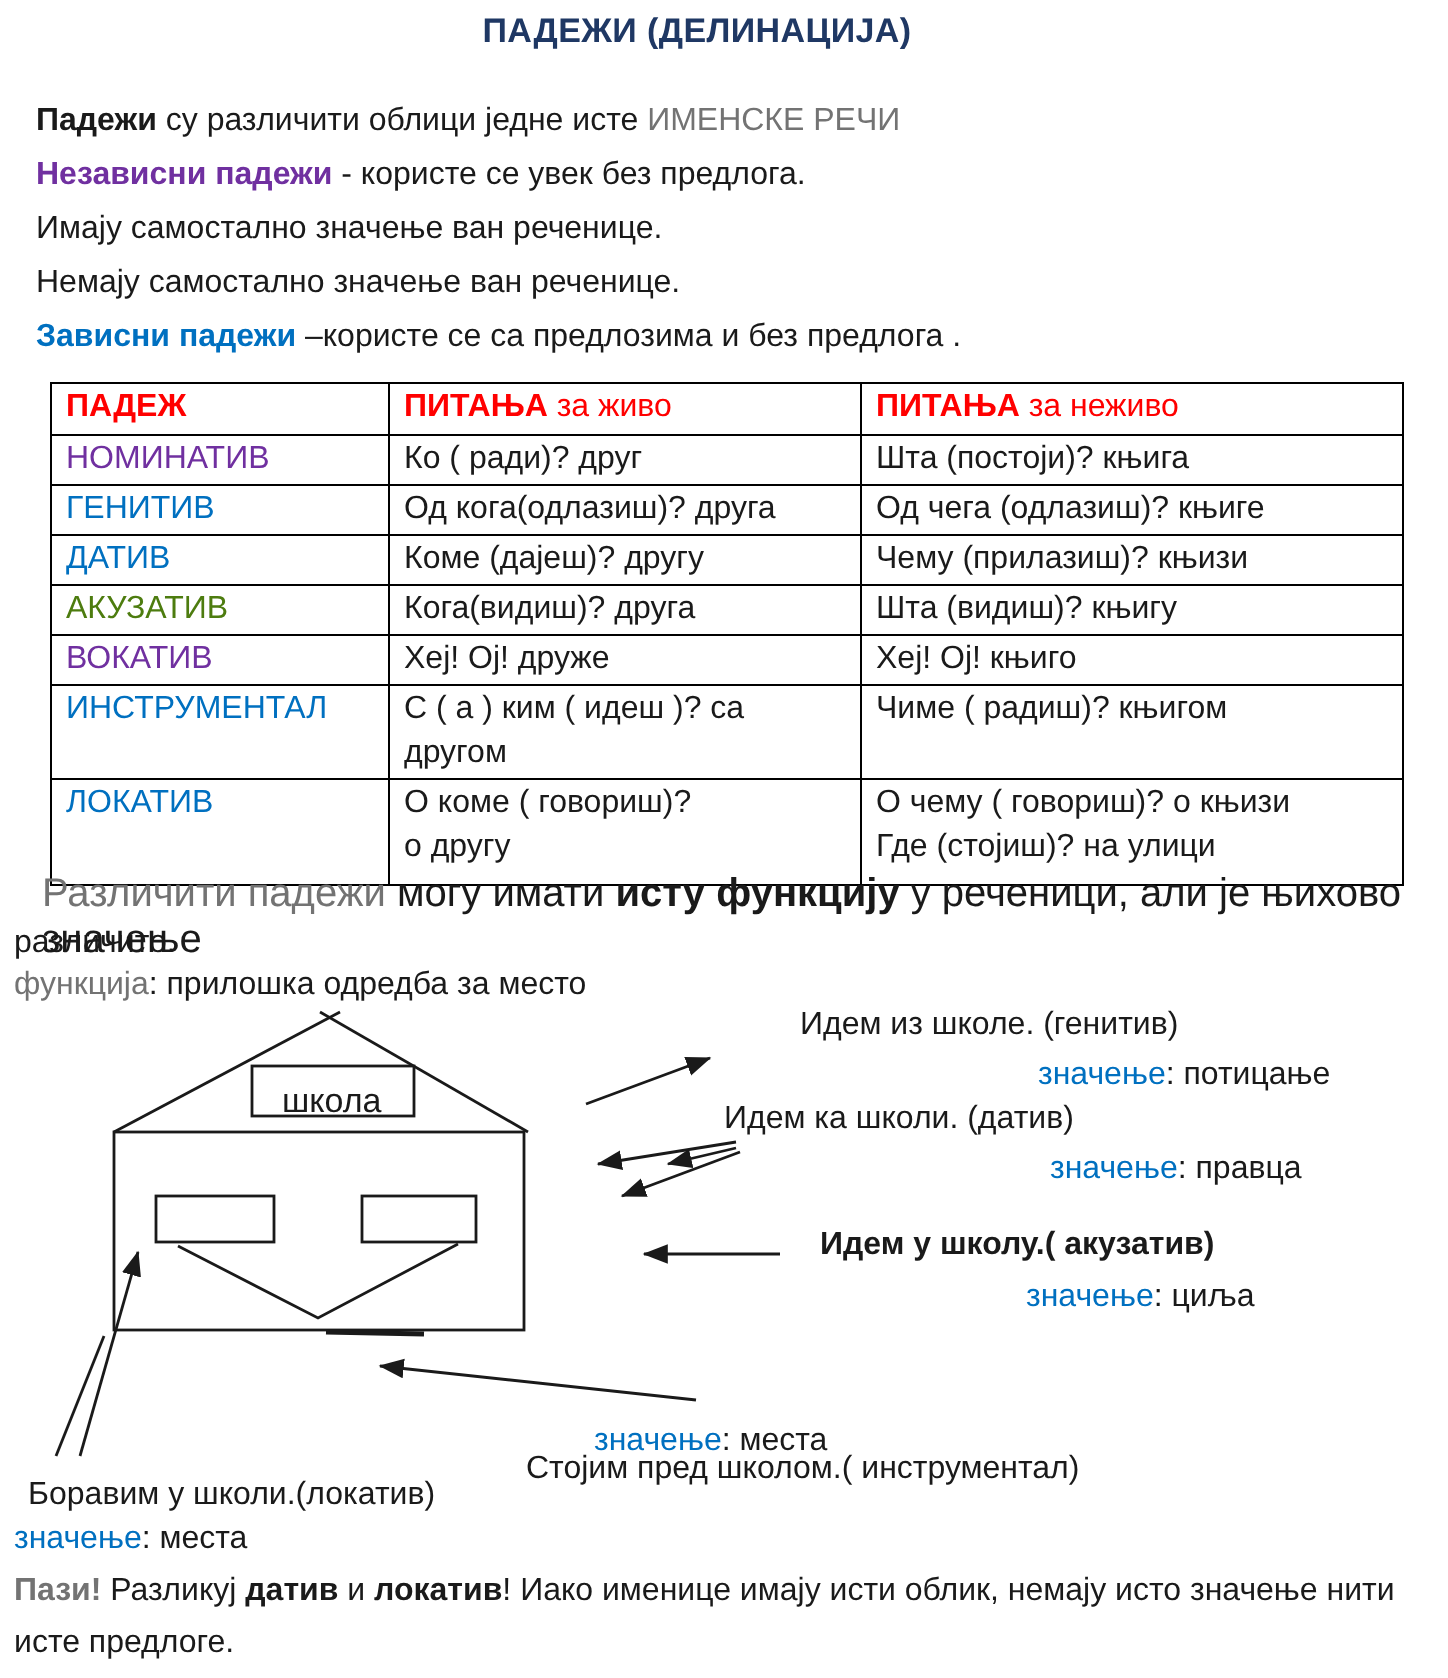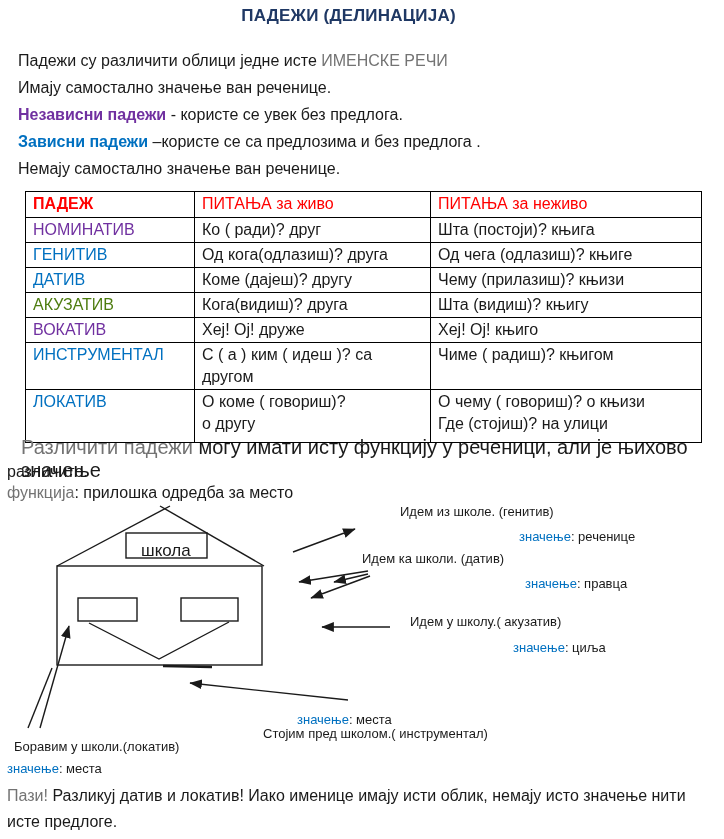--- a/index.html
+++ b/index.html
@@ -7,21 +7,21 @@
     width:724px;height:839px;position:relative;background:#ffffff;
     font-family:"Liberation Sans","DejaVu Sans",sans-serif;
     color:#1a1a1a;overflow:hidden;
   }
   .abs{position:absolute;}
   .title{
     top:6px;left:0;width:697px;text-align:center;
     font-size:17px;font-weight:bold;color:#1F3864;letter-spacing:.2px;
   }
   .intro{left:18px;top:47px;font-size:16px;line-height:27px;color:#1a1a1a;}
-  .bold{font-weight:normal;}
+  .bold{font-weight:bold;}
   .red{color:#737373;}
   .purple{color:#7030A0;font-weight:bold;}
   .blue{color:#0070C0;font-weight:bold;}
   .blue-label{color:#0070C0;}
   table.cases{
     position:absolute;left:25px;top:191px;border-collapse:collapse;
     font-size:16px;table-layout:fixed;width:676px;padding-left:32px;
   }
   table.cases td,table.cases th{
     border:1.5px solid #000;vertical-align:top;text-align:left;
@@ -31,37 +31,37 @@
   table.cases th{font-weight:bold;color:#FF0000;height:23px;}
   table.cases th .normal{font-weight:normal;}
   table.cases col.c1{width:169px;}
   table.cases col.c2{width:236px;}
   table.cases col.c3{width:271px;}
   table.cases td.case-name{font-weight:normal;}
   table.cases tbody tr:last-child td{height:50px;}
   .below1{left:21px;top:436px;font-size:20px;}
   .below2{left:7px;top:463px;font-size:16px;}
   .below3{left:7px;top:484px;font-size:16px;}
-  .dg-text{font-size:13px;white-space:nowrap;}
+  .dg-text{font-size:16px;white-space:nowrap;}
   .warning{left:7px;top:783px;width:714px;font-size:16px;line-height:26px;}
   svg .ln{stroke:#1a1a1a;stroke-width:1.4;fill:none;}
   svg .thick{stroke:#1a1a1a;stroke-width:2.6;fill:none;}
   svg text{font-family:"Liberation Sans","DejaVu Sans",sans-serif;font-size:17px;fill:#1a1a1a;}
 </style>
 </head>
 <body>
 
 <div class="abs title">ПАДЕЖИ (ДЕЛИНАЦИЈА)</div>
 
 <div class="abs intro">
   <div><span class="bold">Падежи</span><span> су  различити облици једне исте </span><span class="red">ИМЕНСКЕ РЕЧИ</span></div>
+  <div><span class="purple">Независни падежи</span><span> - користе се увек без предлога.</span></div>
   <div>Имају самостално значење ван реченице.</div>
-  <div><span class="purple">Независни падежи</span><span> - користе се увек без предлога.</span></div>
+  <div>Немају самостално значење ван реченице.</div>
   <div><span class="blue">Зависни падежи</span><span> –користе се са предлозима и без предлога .</span></div>
-  <div>Немају самостално значење ван реченице.</div>
 </div>
 
 <table class="cases">
   <colgroup>
       <col class="c1">
       <col class="c2">
       <col class="c3">
     </colgroup>
   <thead>
     <tr>
@@ -135,21 +135,21 @@
   <line class="ln" x1="40" y1="228" x2="69" y2="126" marker-end="url(#ah)"></line>
   <line class="ln" x1="293" y1="52" x2="355" y2="29" marker-end="url(#ah)"></line>
   <line class="ln" x1="368" y1="71" x2="299" y2="82" marker-end="url(#ah)"></line>
   <line class="ln" x1="368" y1="74" x2="334" y2="82" marker-end="url(#ah)"></line>
   <line class="ln" x1="370" y1="76" x2="311" y2="98" marker-end="url(#ah)"></line>
   <line class="ln" x1="390" y1="127" x2="322" y2="127" marker-end="url(#ah)"></line>
   <line class="ln" x1="348" y1="200" x2="190" y2="183" marker-end="url(#ah)"></line>
 </svg>
 
 <div class="abs dg-text" style="left:400px;top:504px;">Идем из школе. (генитив)</div>
-<div class="abs dg-text" style="left:519px;top:529px;"><span class="blue-label">значење</span><span>: реченице</span></div>
+<div class="abs dg-text" style="left:519px;top:529px;"><span class="blue-label">значење</span><span>: потицање</span></div>
 <div class="abs dg-text" style="left:362px;top:551px;">Идем ка школи. (датив)</div>
 <div class="abs dg-text" style="left:525px;top:576px;"><span class="blue-label">значење</span><span>: правца</span></div>
 <div class="abs dg-text bold" style="left:410px;top:614px;">Идем у школу.( акузатив)</div>
 <div class="abs dg-text" style="left:513px;top:640px;"><span class="blue-label">значење</span><span>: циља</span></div>
 <div class="abs dg-text" style="left:263px;top:726px;">Стојим пред школом.( инструментал)</div>
 <div class="abs dg-text" style="left:297px;top:712px;"><span class="blue-label">значење</span><span>: места</span></div>
 <div class="abs dg-text" style="left:14px;top:739px;">Боравим у школи.(локатив)</div>
 <div class="abs dg-text" style="left:7px;top:761px;"><span class="blue-label">значење</span><span>: места</span></div>
 
 <div class="abs warning"><span class="red bold">Пази!</span><span> Разликуј </span><span class="bold">датив</span><span> и </span><span class="bold">локатив</span><span>! Иако именице имају исти облик, немају исто значење нити исте предлоге.</span></div>

